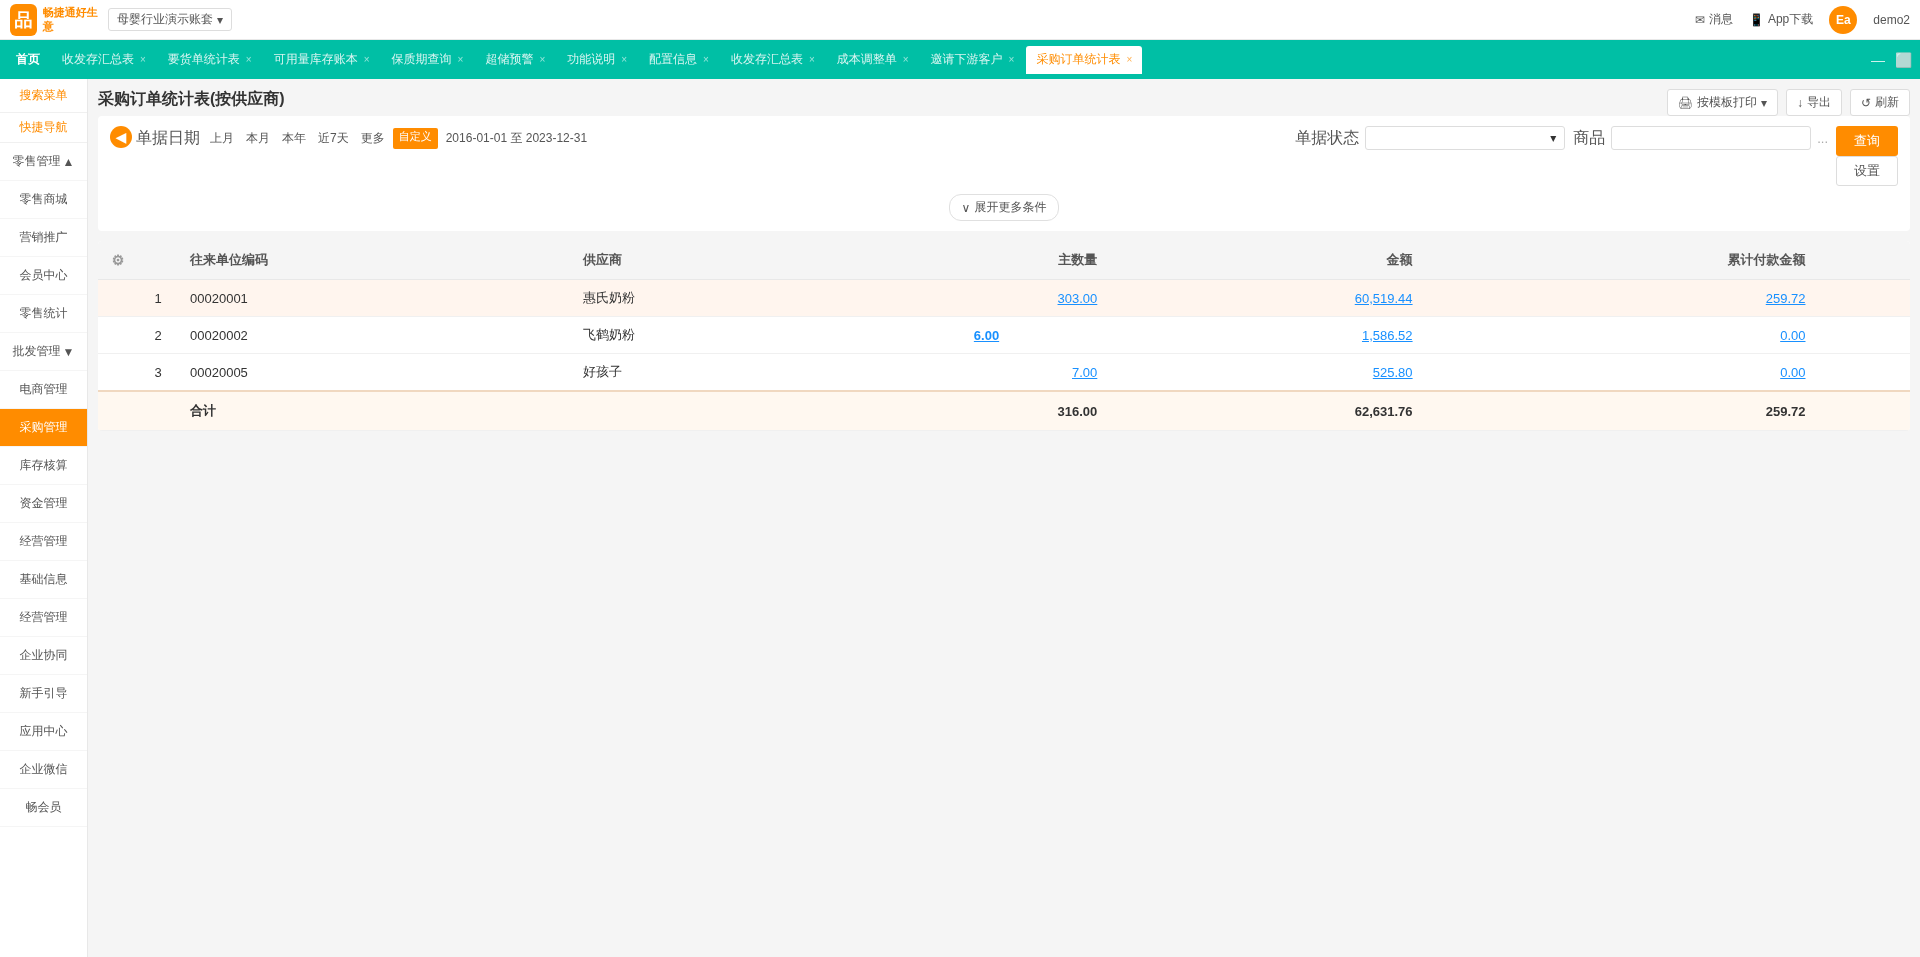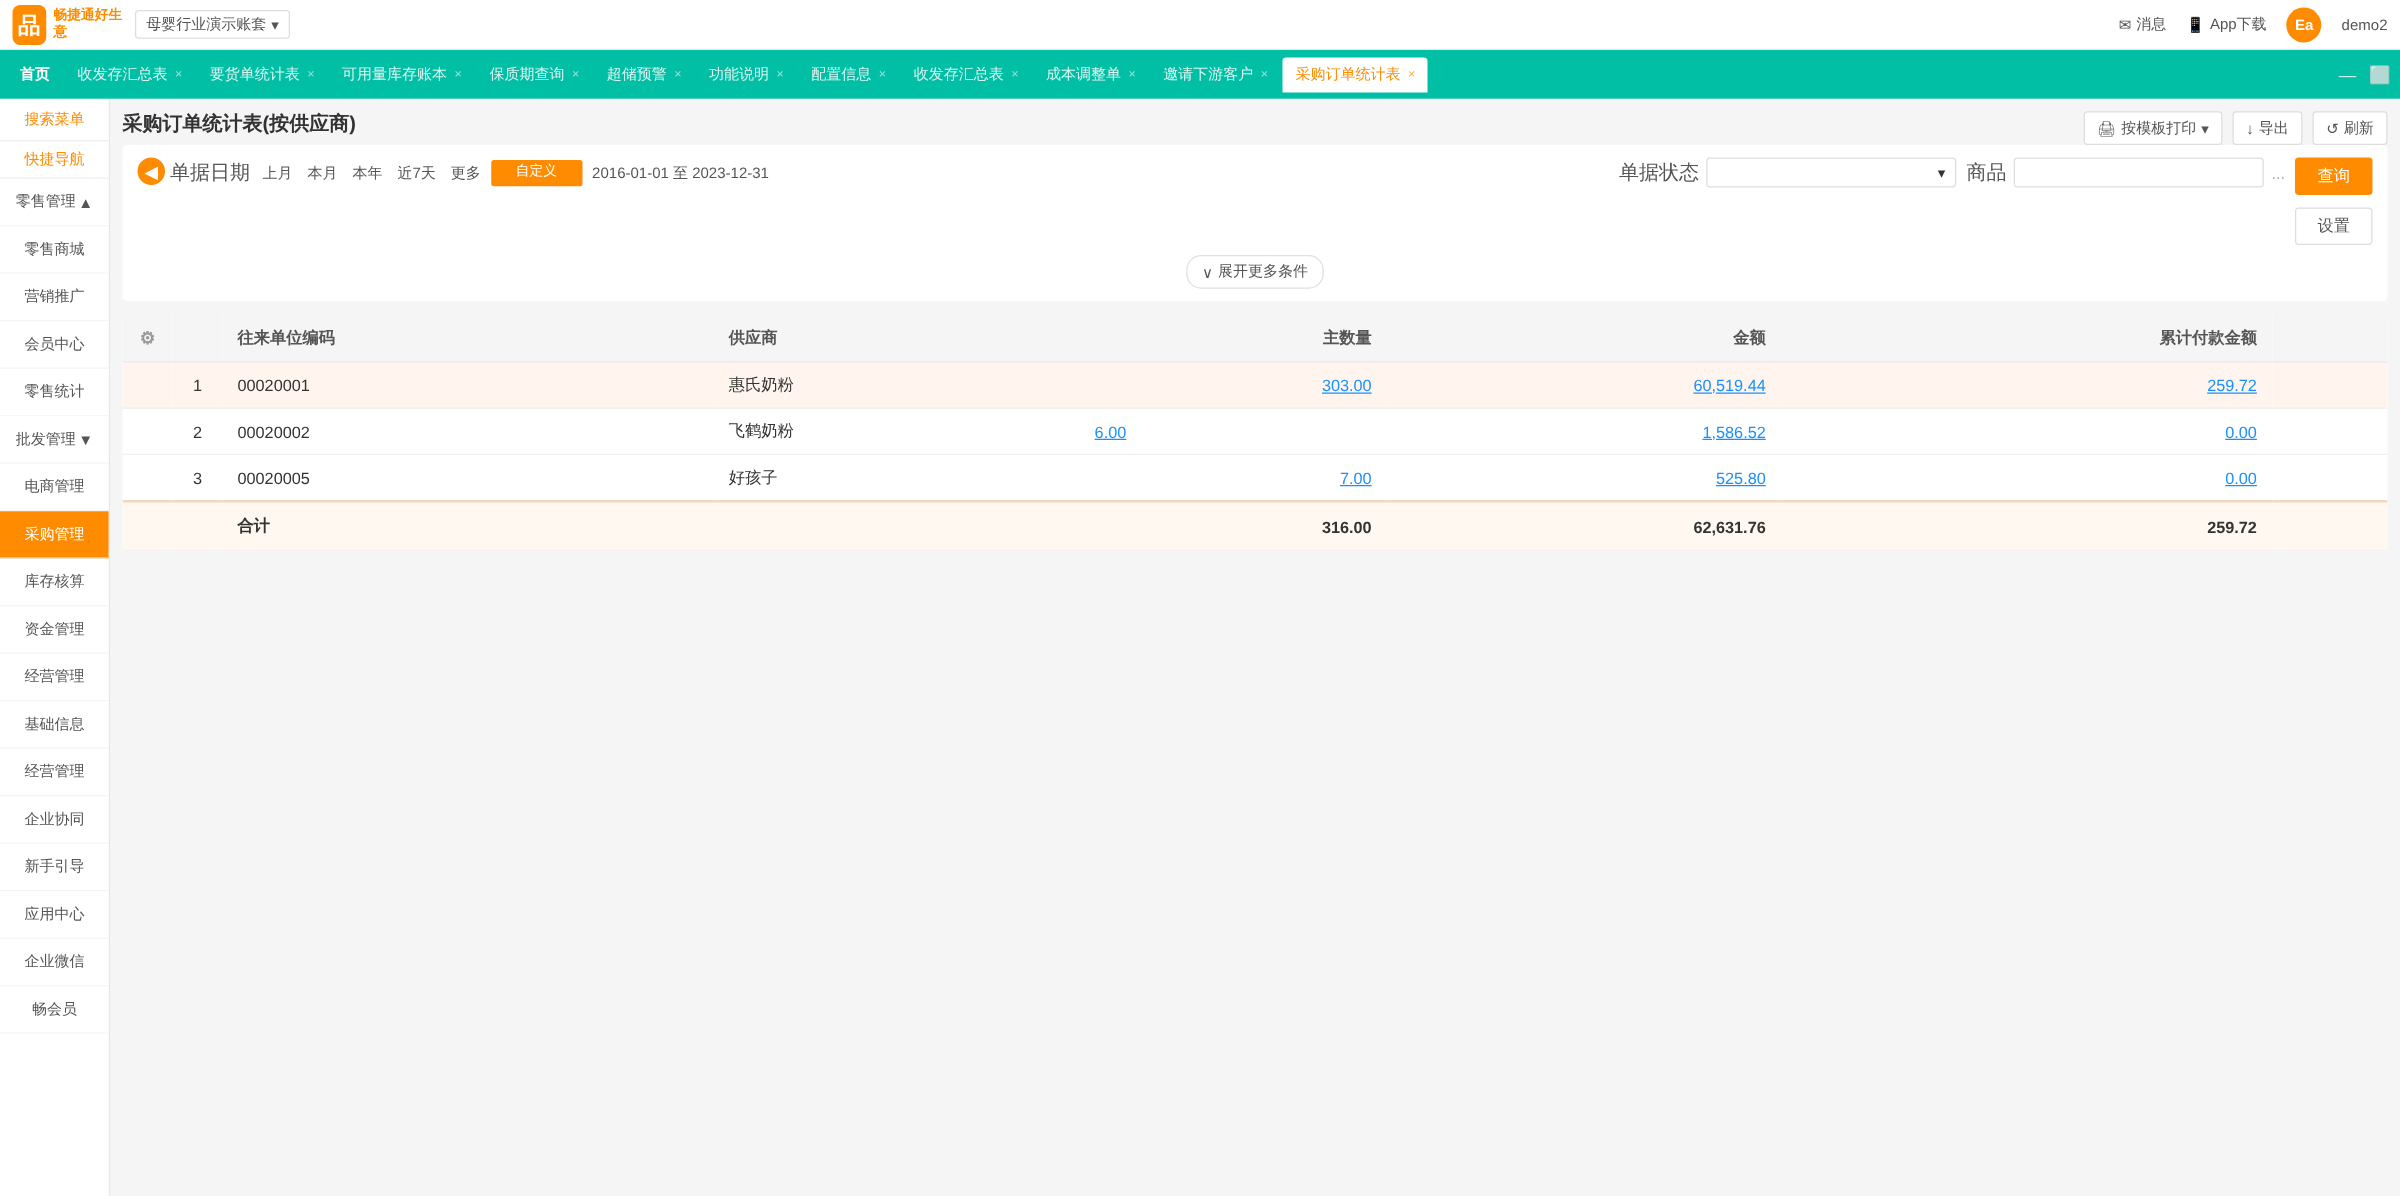--- a/index.html
+++ b/index.html
@@ -38,21 +38,21 @@
     .content { flex: 1; overflow: auto; background: #f5f5f5; padding: 10px; }
     .page-title { font-size: 16px; font-weight: bold; color: #333; display: flex; align-items: flex-start; justify-content: space-between; }
     .page-title-actions { display: flex; align-items: center; gap: 8px; }
     .btn-print { border: 1px solid #ddd; border-radius: 3px; padding: 4px 10px; font-size: 12px; background: #fff; cursor: pointer; display: flex; align-items: center; gap: 4px; color: #555; }
     .btn-export { border: 1px solid #ddd; border-radius: 3px; padding: 4px 10px; font-size: 12px; background: #fff; cursor: pointer; display: flex; align-items: center; gap: 4px; color: #555; }
     .btn-refresh { border: 1px solid #ddd; border-radius: 3px; padding: 4px 10px; font-size: 12px; background: #fff; cursor: pointer; display: flex; align-items: center; gap: 4px; color: #555; }
     .filter-item { display: flex; align-items: center; gap: 6px; }
     .filter-label { font-size: 16px; color: #555; white-space: nowrap; }
     .filter-date-btns { display: flex; gap: 4px; }
     .date-btn { font-size: 12px; color: #555; cursor: pointer; padding: 2px 4px; border-radius: 2px; }
-    .date-range-tag { background: #ff8c00; color: #fff; font-size: 11px; padding: 1px 20px; border-radius: 2px; }
+    .date-range-tag { background: #ff8c00; color: #fff; font-size: 11px; padding: 1px 6px; border-radius: 2px; }
     .date-range-text { font-size: 12px; color: #555; }
     .filter-select { border: 1px solid #ddd; border-radius: 3px; padding: 4px 8px; font-size: 12px; min-width: 180px; background: #fff; cursor: pointer; display: flex; align-items: center; justify-content: space-between; }
     .filter-input { border: 1px solid #ddd; border-radius: 3px; padding: 4px 8px; font-size: 12px; min-width: 200px; background: #fff; }
     .filter-more { display: flex; align-items: center; justify-content: center; margin-top: 8px; }
     .expand-btn { display: flex; align-items: center; gap: 4px; font-size: 12px; color: #555; cursor: pointer; padding: 4px 12px; border: 1px solid #e0e0e0; border-radius: 12px; background: #fff; }
 
     
     .table-area { background: #fff; border-radius: 4px; overflow: hidden; }
     .data-table { width: 100%; border-collapse: collapse; font-size: 13px; }
     .data-table thead tr { background: #f5f5f5; }
@@ -73,21 +73,21 @@
     .collapse-btn { width: 22px; height: 22px; background: #ff8c00; border-radius: 50%; display: flex; align-items: center; justify-content: center; color: #fff; font-size: 14px; cursor: pointer; margin-right: 4px; }
 
     .nav-window-controls { display: flex; align-items: center; gap: 6px; margin-left: auto; }
     .win-btn { width: 20px; height: 20px; display: flex; align-items: center; justify-content: center; color: rgba(255,255,255,0.8); font-size: 14px; cursor: pointer; border-radius: 2px; }
 
     .filter-container { background: #fff; border-radius: 4px; padding: 10px 12px; margin-bottom: 10px; }
     .filter-main-row { display: flex; align-items: flex-start; gap: 0; }
     .filter-toggle { flex-shrink: 0; }
     .filter-fields { flex: 1; display: flex; flex-direction: column; gap: 8px; }
     .filter-row-line { display: flex; align-items: center; gap: 8px; flex-wrap: nowrap; }
-    .query-buttons { display: flex; flex-direction: column; gap: 10px; margin-left: 8px; align-self: flex-start; }
+    .query-buttons { display: flex; flex-direction: column; gap: 0; margin-left: 8px; align-self: flex-start; }
   </style>
 </head>
 <body>
 
 <div class="top-bar">
   <div class="logo-area">
     <div class="logo-icon">品</div>
     <div class="logo-text">畅捷通好生意</div>
   </div>
   <div class="breadcrumb-area">
@@ -324,21 +324,21 @@
             <td style="text-align:right;"><span class="link-text">303.00</span></td>
             <td style="text-align:right;"><span class="link-text">60,519.44</span></td>
             <td style="text-align:right;"><span class="link-text">259.72</span></td>
             <td></td>
           </tr>
           <tr>
             <td style="text-align:center;"></td>
             <td class="row-num">2</td>
             <td>00020002</td>
             <td>飞鹤奶粉</td>
-            <td style="text-align:left;"><span class="link-text">6.00</span></td>
+            <td style="text-align:center;font-weight:bold;"><span class="link-text">6.00</span></td>
             <td style="text-align:right;"><span class="link-text">1,586.52</span></td>
             <td style="text-align:right;"><span class="link-text">0.00</span></td>
             <td></td>
           </tr>
           <tr>
             <td style="text-align:center;"></td>
             <td class="row-num">3</td>
             <td>00020005</td>
             <td>好孩子</td>
             <td style="text-align:right;"><span class="link-text">7.00</span></td>

